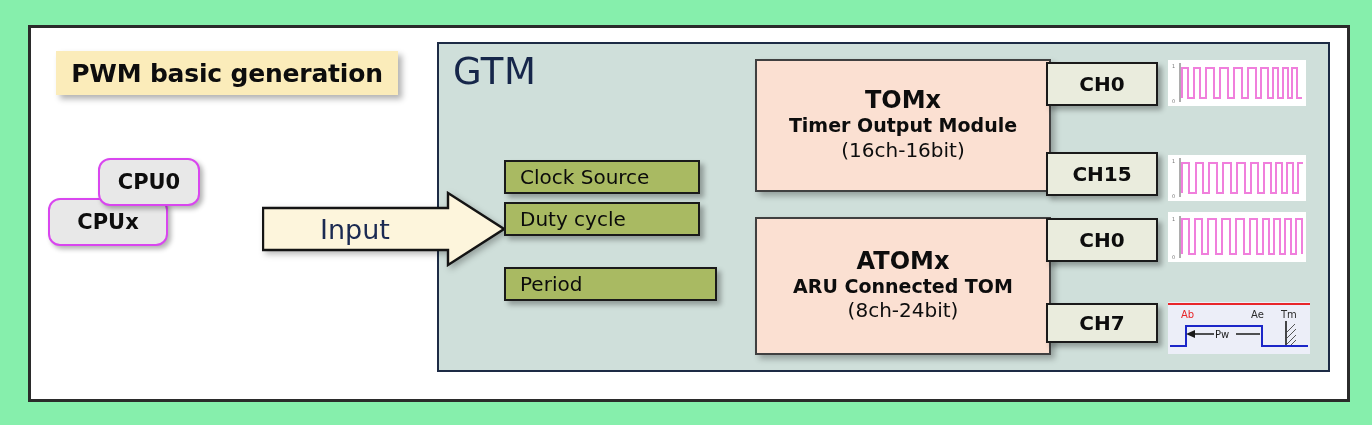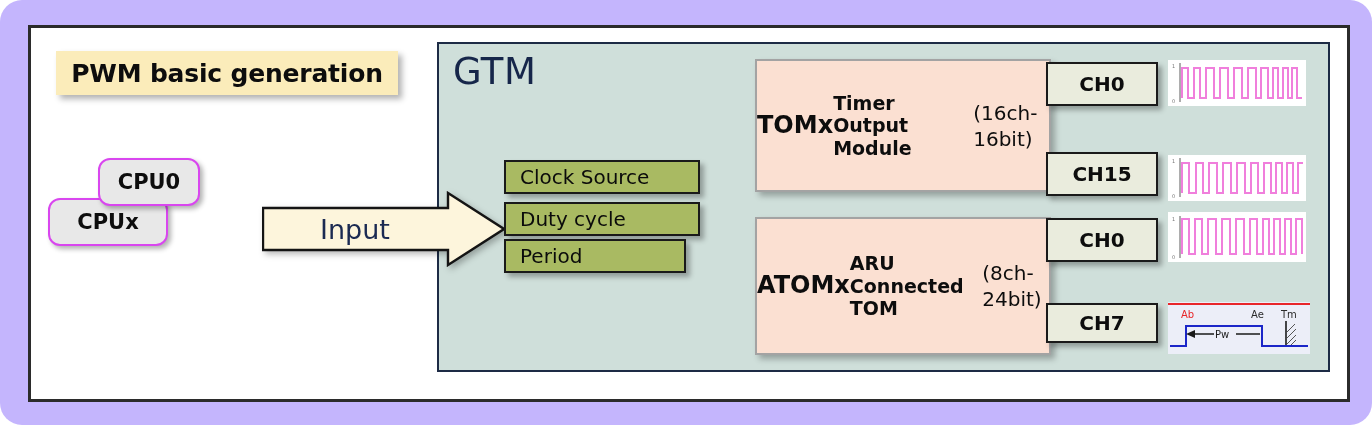--- a/index.html
+++ b/index.html
@@ -1,19 +1,19 @@
 <!DOCTYPE html>
 <html><head>
 <meta charset="utf-8">
 <style>
   html,body{margin:0;padding:0;background:#ffffff;}
   body{width:1372px;height:425px;overflow:hidden;
        font-family:"DejaVu Sans","Liberation Sans",sans-serif;}
 
-  #root{position:relative;width:1372px;height:425px;background:#c4b5fd;border-radius:22px;}
+  #root{position:relative;width:1372px;height:425px;background:#86efac;}
 
   
   .outer-frame{position:absolute;left:28px;top:25px;width:1322px;height:377px;
                border:3px solid #2b2b2b;background:#ffffff;box-sizing:border-box;}
 
   
   .title-box{position:absolute;left:56px;top:51px;width:342px;height:44px;
              background:#fbecba;box-sizing:border-box;
              display:flex;align-items:center;justify-content:center;
              box-shadow:4px 4px 6px rgba(0,0,0,0.30);}
@@ -42,25 +42,25 @@
   .gtm-title{position:absolute;left:453px;top:50px;font-size:37px;color:#16264a;
              letter-spacing:0.5px;}
 
   
   .param{position:absolute;background:#a9ba62;border:2px solid #1a1a1a;
          display:flex;align-items:center;box-sizing:border-box;
          box-shadow:4px 4px 5px rgba(0,0,0,0.30);}
   .param span{font-size:20px;color:#0b0b0b;padding-left:14px;}
   .p0{left:504px;top:160px;width:196px;height:34px;}
   .p1{left:504px;top:202px;width:196px;height:34px;}
-  .p2{left:504px;top:239px;width:182px;height:34px;}
-
-  
-  .module{position:absolute;background:#fbe0d2;border:2px solid #a3a3a3;
-          box-sizing:border-box;display:flex;flex-direction:row;
+  .p2{left:504px;top:267px;width:213px;height:34px;}
+
+  
+  .module{position:absolute;background:#fbe0d2;border:2px solid #404040;
+          box-sizing:border-box;display:flex;flex-direction:column;
           align-items:center;justify-content:center;
           box-shadow:4px 4px 6px rgba(0,0,0,0.28);z-index:2;}
   .module .m-name{font-size:24px;font-weight:bold;color:#0d0d0d;line-height:1.08;}
   .module .m-desc{font-size:19px;font-weight:bold;color:#0d0d0d;line-height:1.18;}
   .module .m-spec{font-size:20px;color:#0d0d0d;line-height:1.3;}
   .mod-tom {left:755px;top:59px; width:296px;height:133px;}
   .mod-atom{left:755px;top:217px;width:296px;height:138px;}
 
   
   .chan{position:absolute;background:#eaecdd;border:2px solid #1a1a1a;

